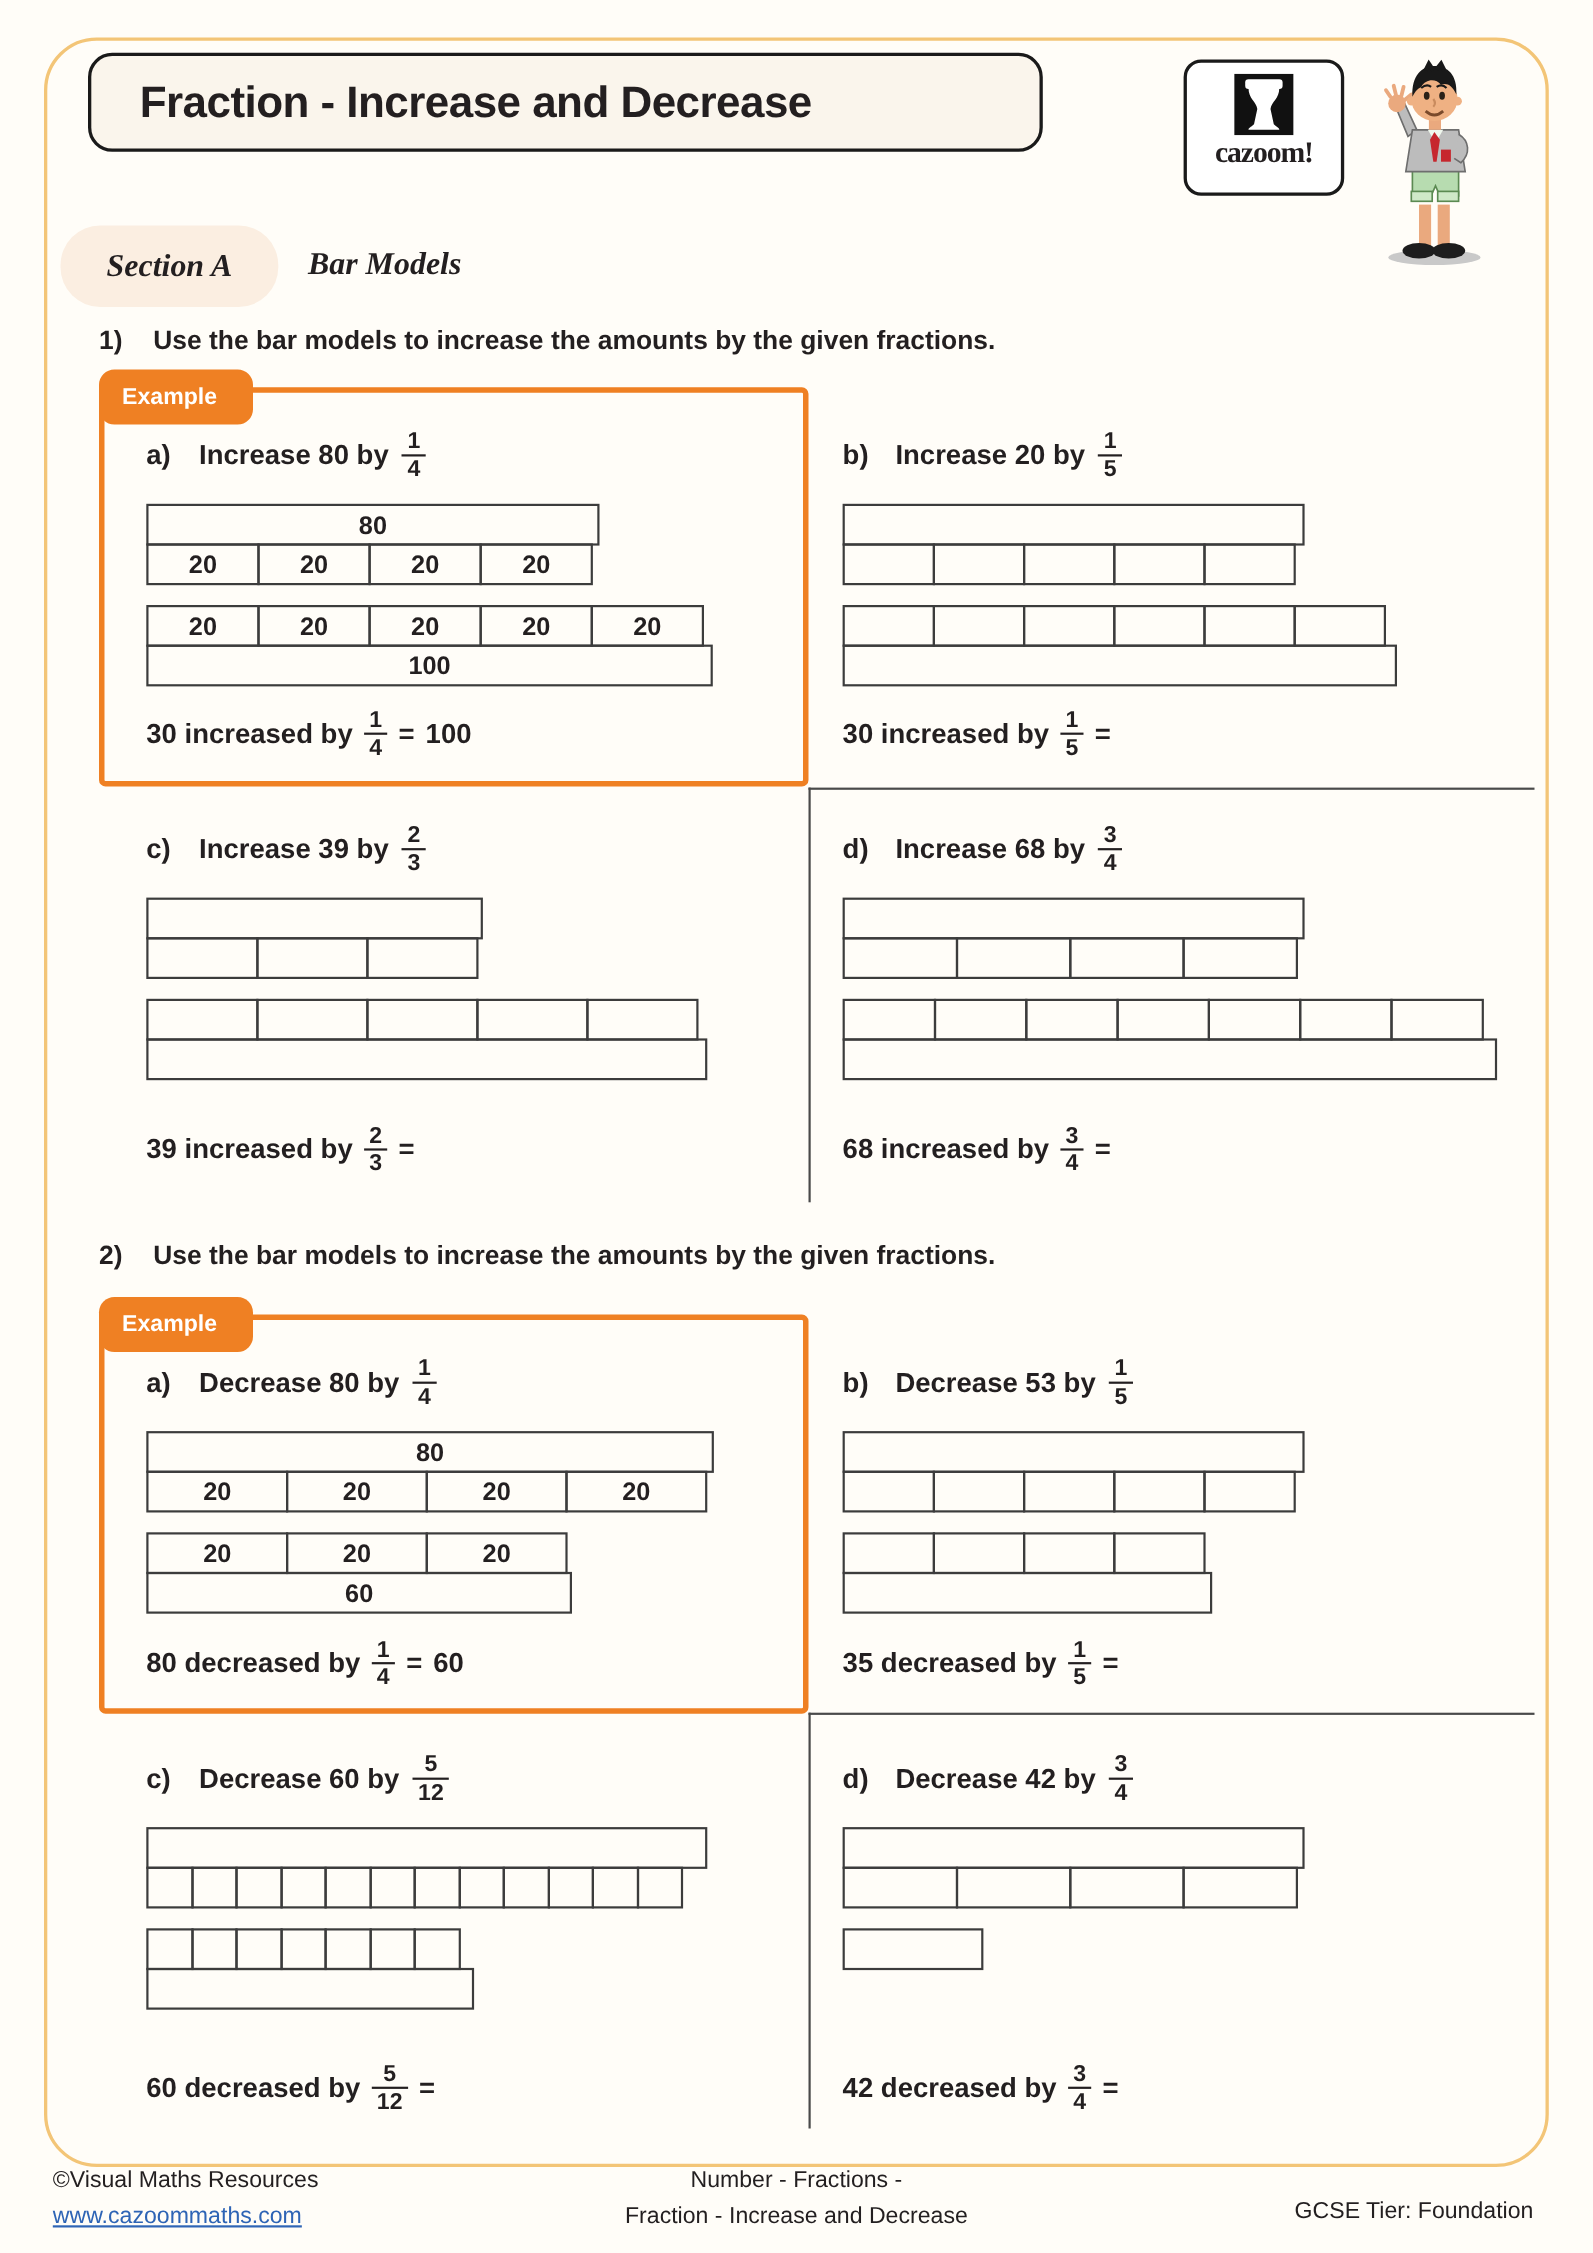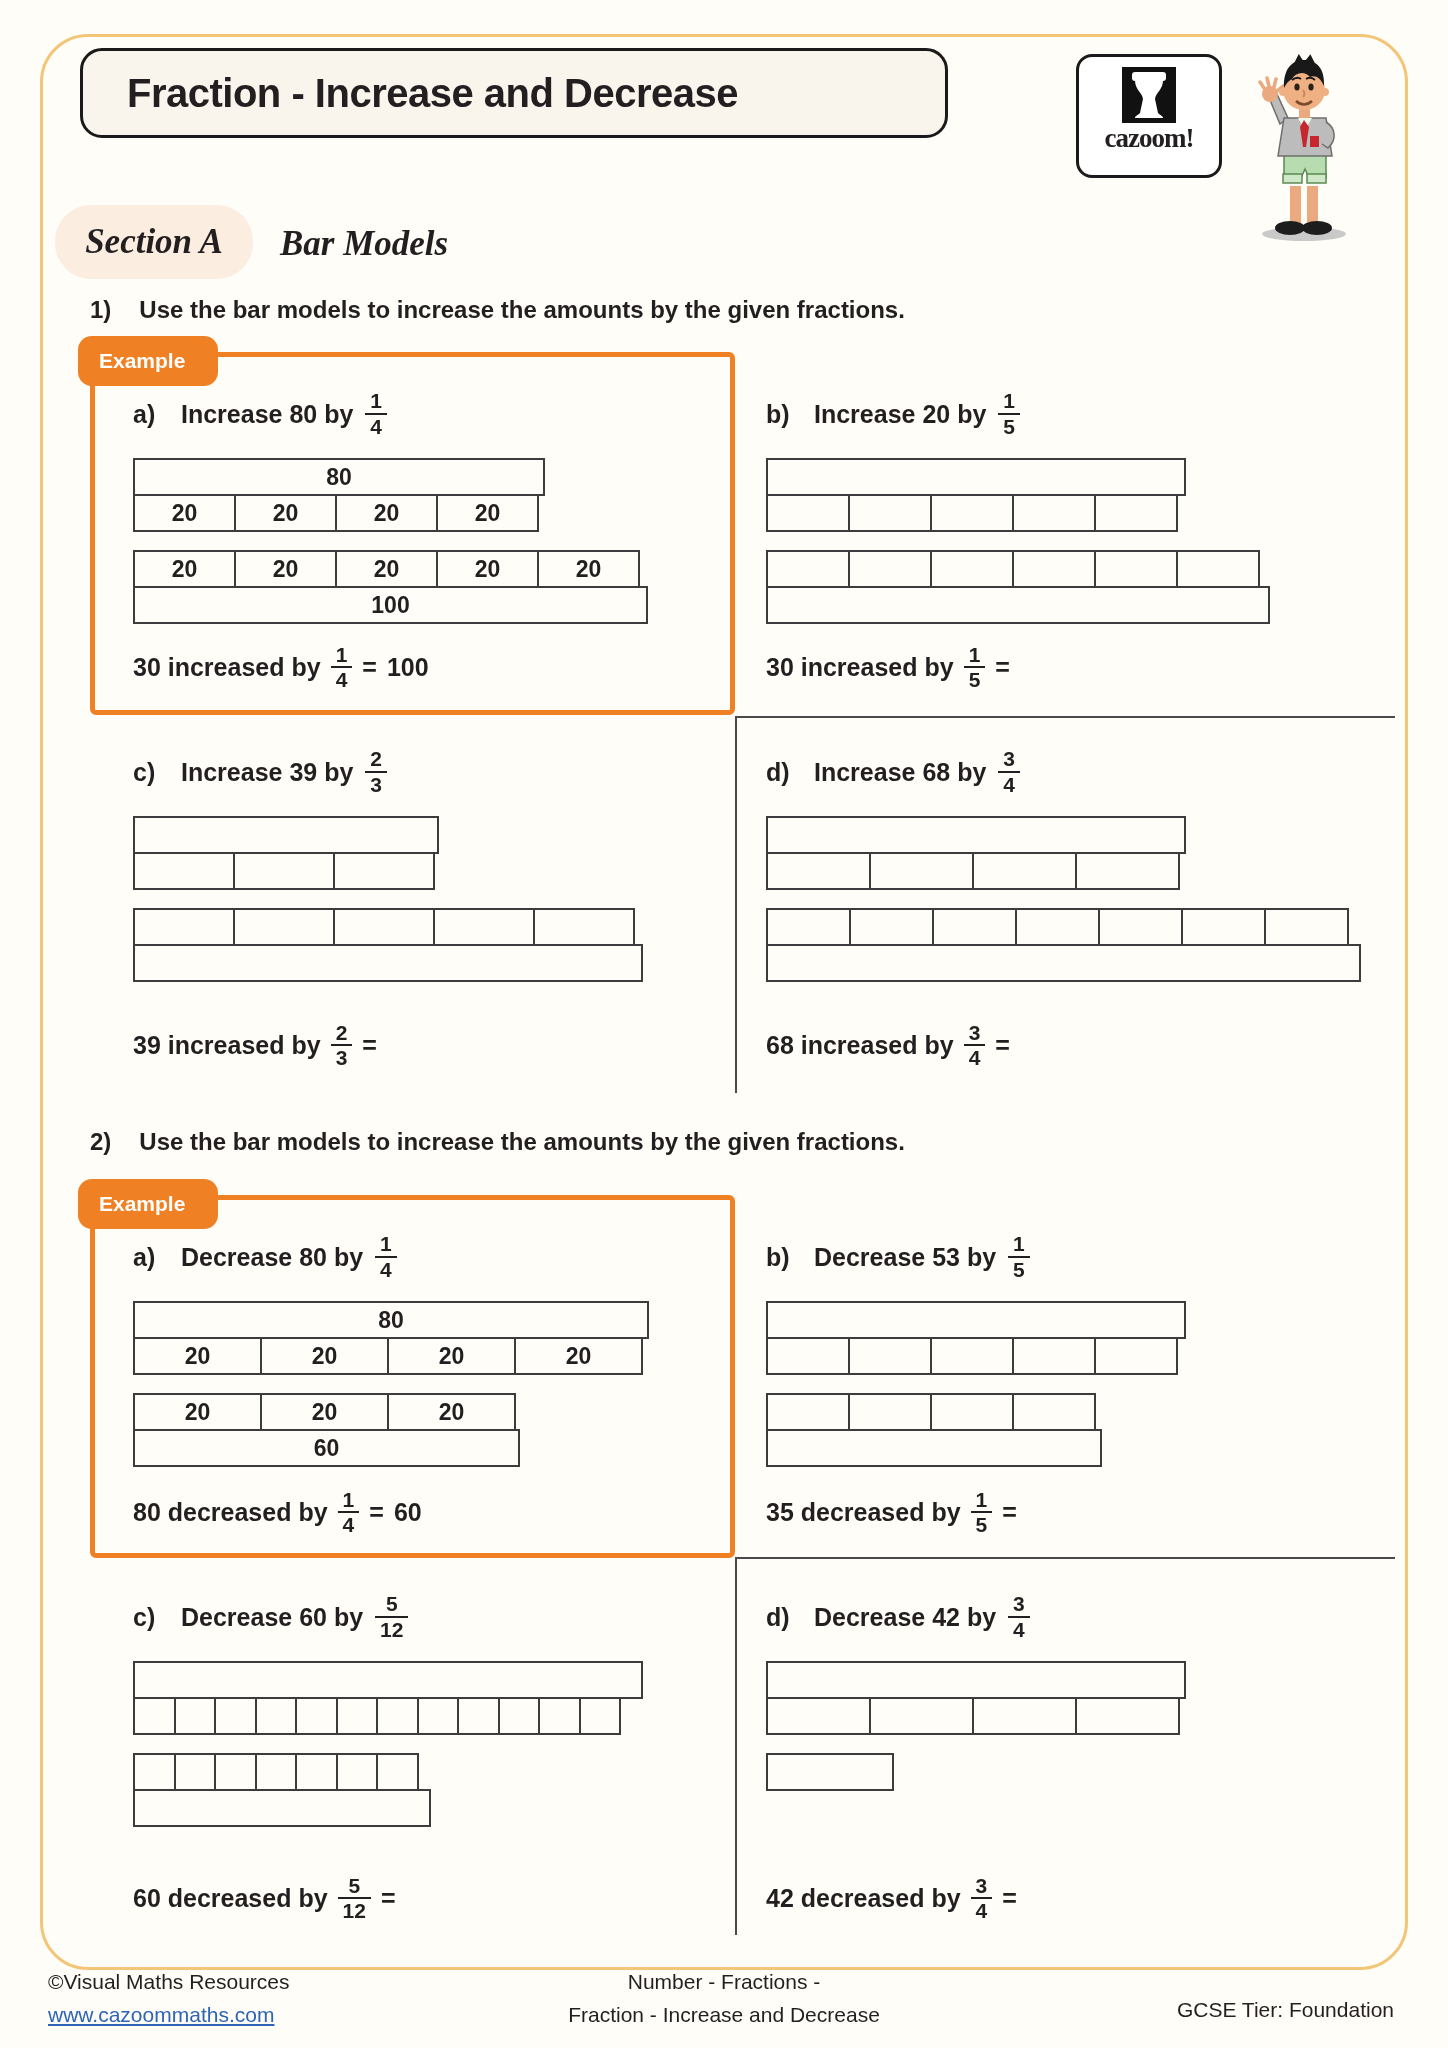--- a/index.html
+++ b/index.html
@@ -35,32 +35,32 @@
   }
   .mascot{left:1240px;top:48px;}
   
   .section-pill{
     left:55px;top:205px;width:198px;height:74px;
     background:#FBEEE1;border-radius:36px;
     display:flex;align-items:center;justify-content:center;
   }
   .serif-head{
     font-family:"Liberation Serif","DejaVu Serif",serif;
-    font-weight:bold;font-style:italic;font-size:35px;
+    font-weight:bold;font-style:italic;font-size:29px;
   }
   .section-title{left:280px;top:224px;}
   
   .q-header{display:flex;gap:28px;font-weight:bold;font-size:24px;left:90px;width:1250px;}
   
   .example-box{
     left:90px;width:645px;height:363px;box-sizing:border-box;
     border:5px solid #EF8023;border-radius:6px;
   }
   .example-tab{
-    left:78px;width:140px;height:50px;box-sizing:border-box;
+    left:90px;width:140px;height:50px;box-sizing:border-box;
     background:#EF8023;border-radius:14px;color:#fff;
     font-weight:bold;font-size:21px;
     display:flex;align-items:center;padding-left:21px;z-index:2;
   }
   
   .part{width:620px;}
   .part-label{display:flex;align-items:center;gap:12px;height:64px;margin-bottom:12px;font-weight:bold;font-size:25px;}
   .part-letter{width:36px;}
   .frac{display:inline-flex;flex-direction:column;align-items:center;font-size:21px;font-weight:bold;line-height:1.12;}
   .frac .den{border-top:2.5px solid #231F20;}

